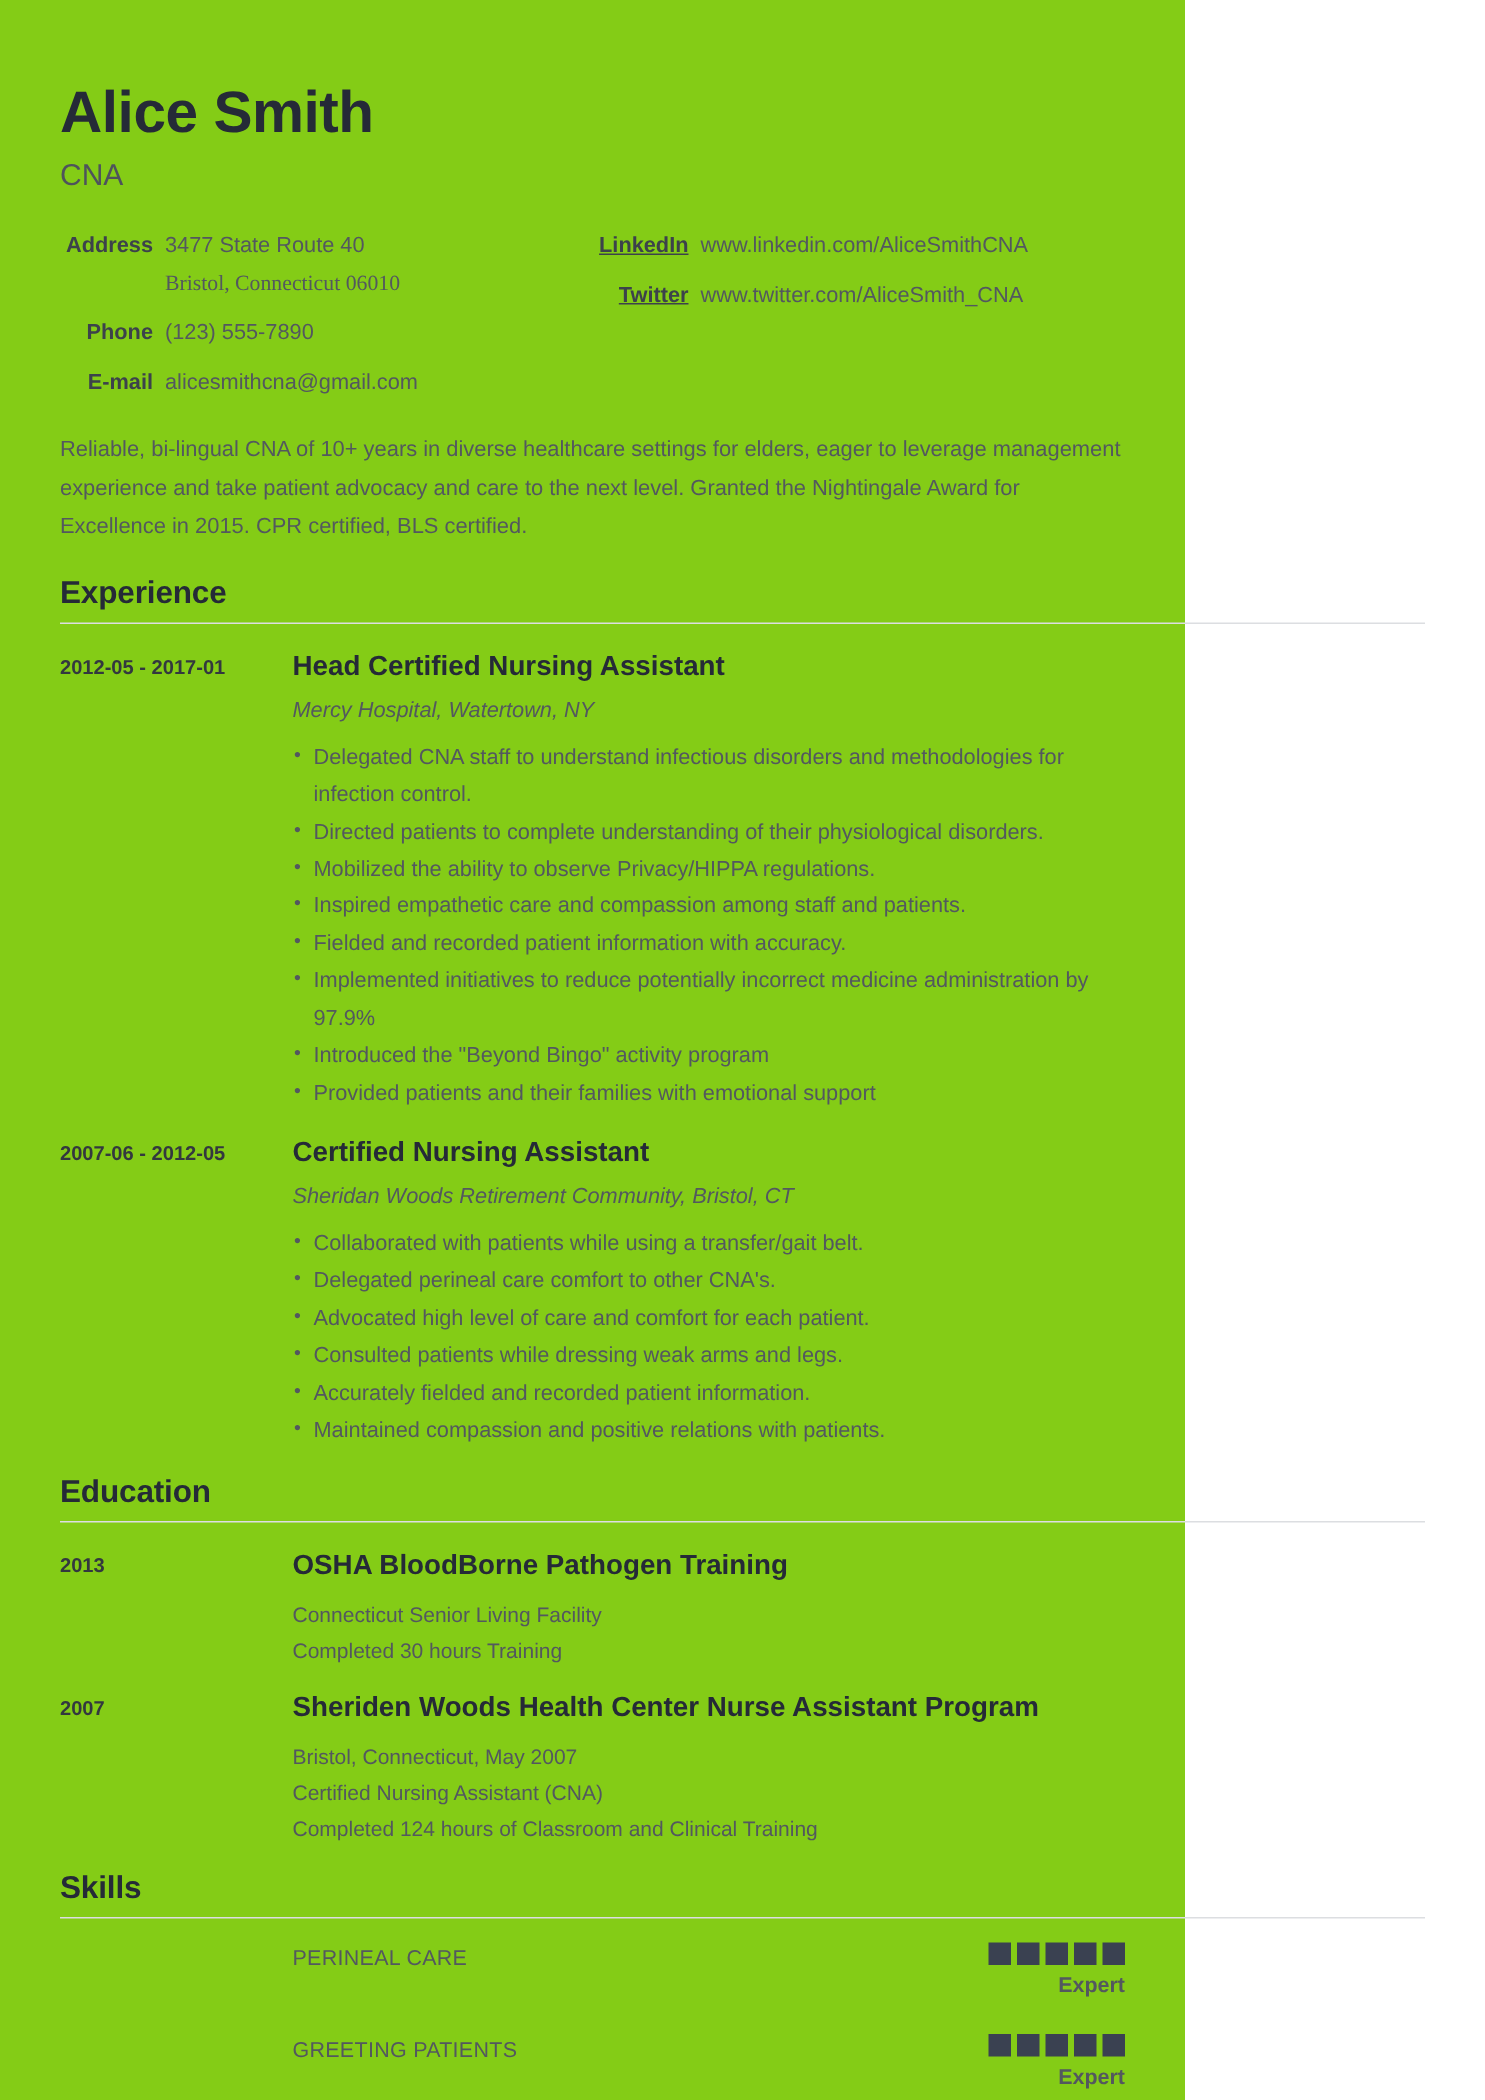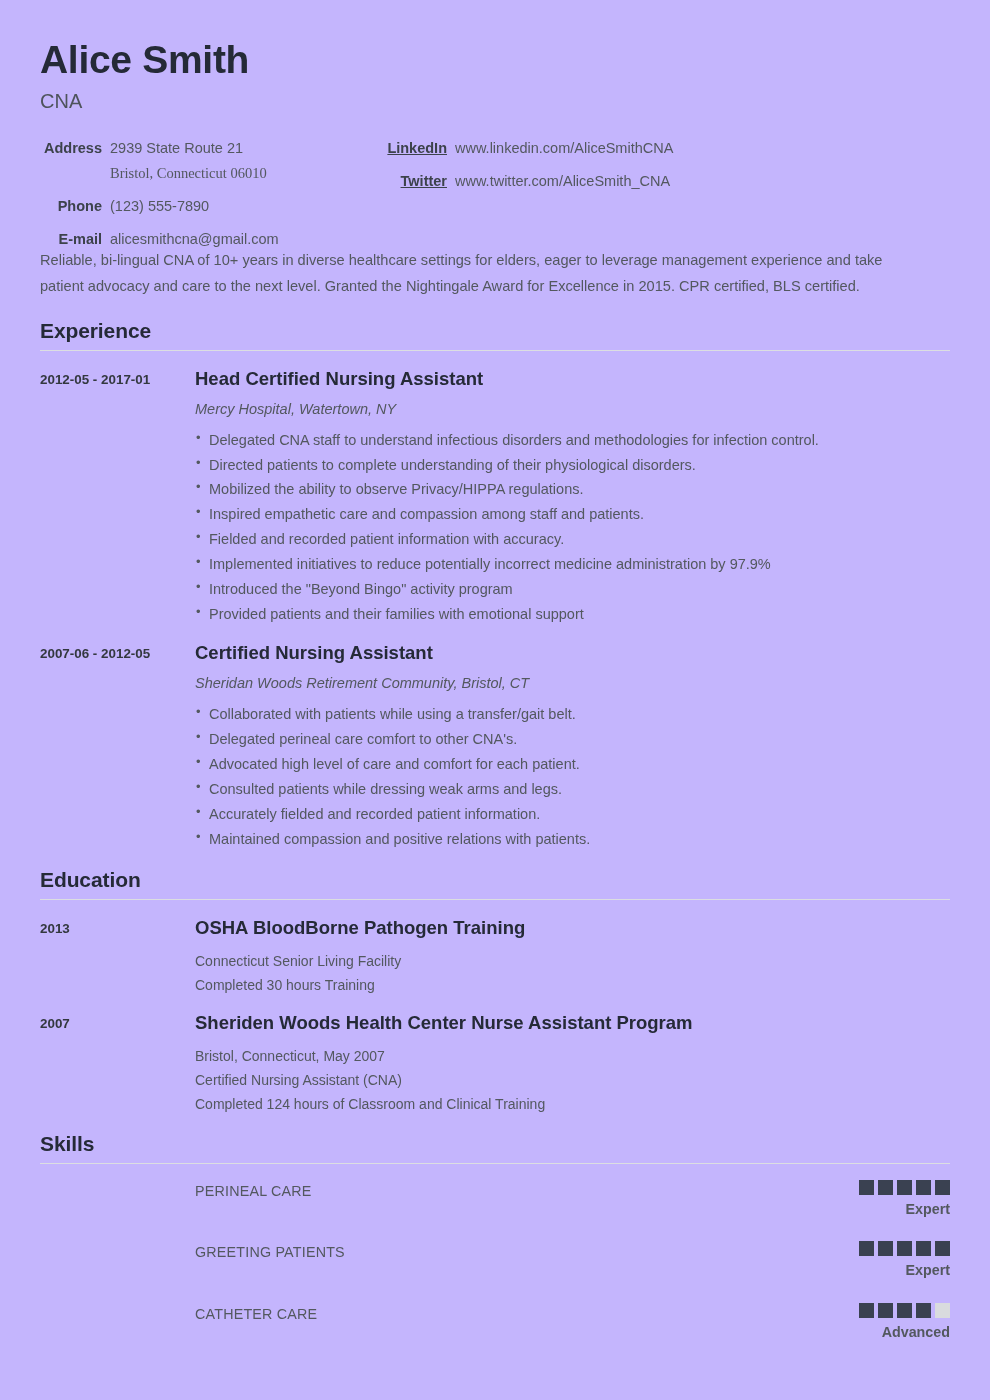--- a/index.html
+++ b/index.html
@@ -8,26 +8,26 @@
     background: #ffffff;
   }
   body {
     width: 990px;
     height: 1400px;
     font-family: "Liberation Sans", sans-serif;
     color: #4a4f57;
     -webkit-font-smoothing: antialiased;
   }
   .page {
-    width: 990px;
+    width: 790px;
     height: 1400px;
     box-sizing: border-box;
-    padding: 40px 40px 0 40px;
+    padding: 56px 40px 0 40px;
     position: relative;
-    background: #c4b5fd;
+    background: #84cc16;
   }
 
   
   .name {
     font-size: 39px;
     font-weight: bold;
     color: #252a37;
     letter-spacing: -0.3px;
     line-height: 1.05;
     margin: 0 0 8px 0;
@@ -36,20 +36,22 @@
     font-size: 20px;
     font-weight: normal;
     color: #4e535c;
     margin: 0 0 26px 0;
     line-height: 1.2;
   }
 
   
   .contact {
     display: flex;
+    margin-bottom: 24px;
+    gap: 12px;
   }
   .contact-col {
     display: block;
   }
   .contact-col.left { width: 345px; }
   .contact-col.right { flex: 1; }
   .contact-row {
     display: flex;
     margin-bottom: 15px;
     line-height: 1.25;
@@ -210,21 +212,21 @@
 
   <div>
     <h1 class="name">Alice Smith</h1>
     <div class="job-title">CNA</div>
   </div>
 
   <div class="contact">
     <div class="contact-col left">
       <div class="contact-row">
         <span class="contact-label">Address</span>
-        <span class="contact-value">2939 State Route 21</span>
+        <span class="contact-value">3477 State Route 40</span>
       </div>
       <div class="contact-sub">Bristol, Connecticut 06010</div>
       <div class="contact-row">
         <span class="contact-label">Phone</span>
         <span class="contact-value">(123) 555-7890</span>
       </div>
       <div class="contact-row">
         <span class="contact-label">E-mail</span>
         <span class="contact-value">alicesmithcna@gmail.com</span>
       </div>

